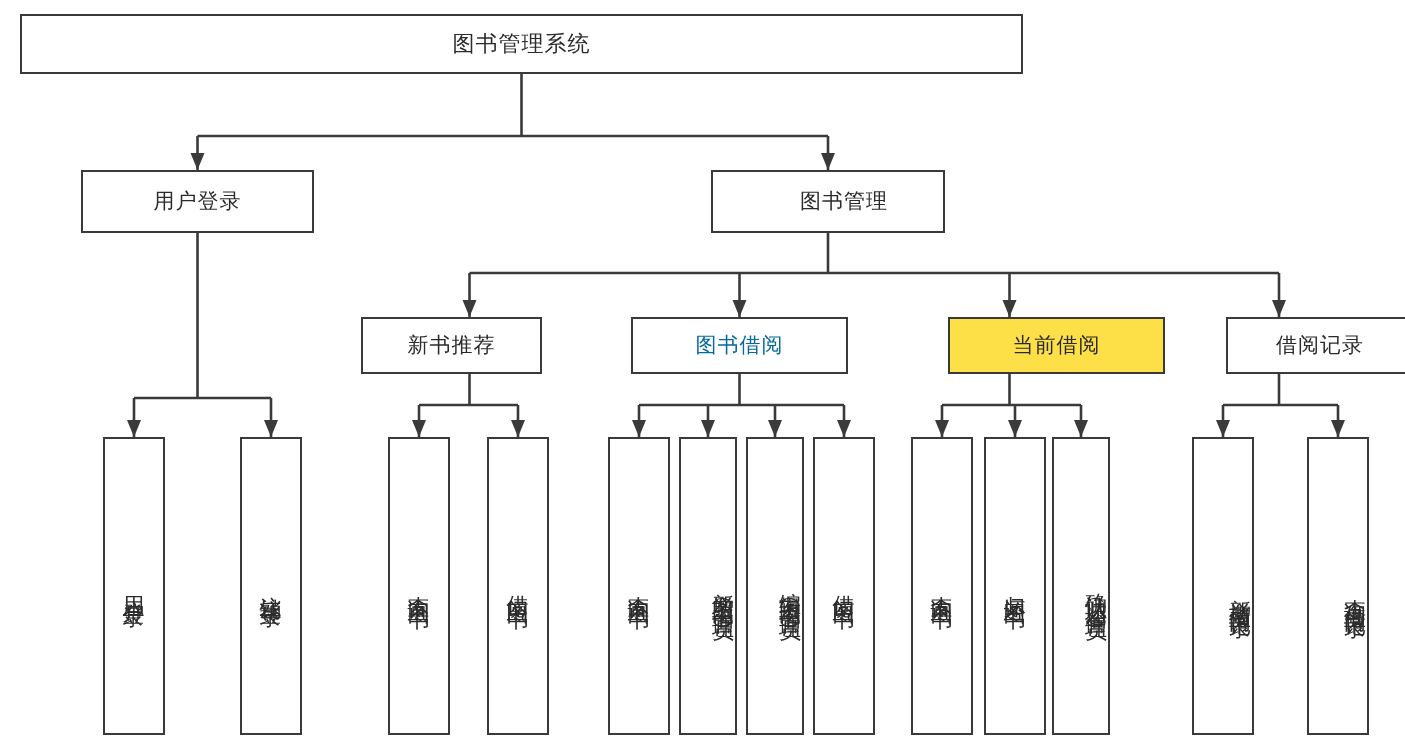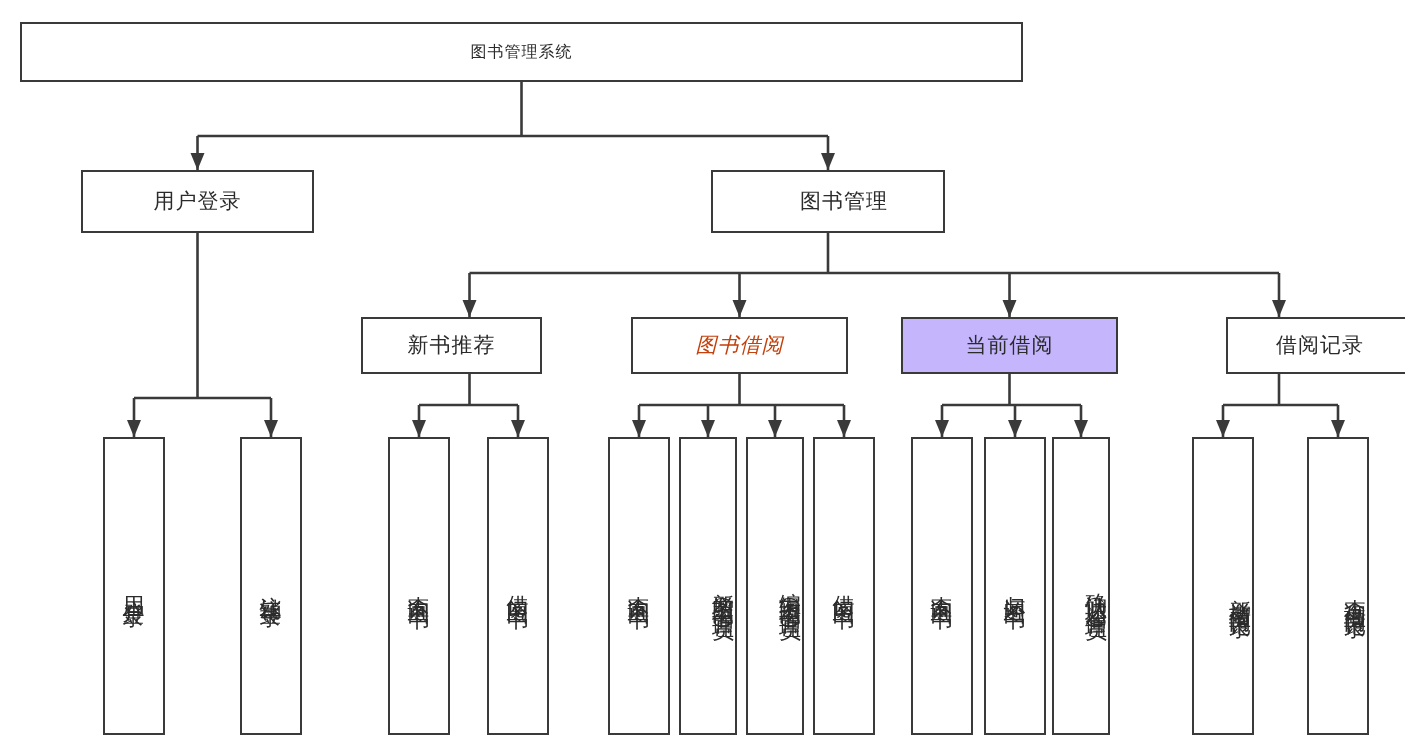--- a/index.html
+++ b/index.html
@@ -34,22 +34,21 @@
     display: flex;
     align-items: center;
     justify-content: center;
     text-align: center;
     font-size: 21px;
     line-height: 1.25;
     letter-spacing: 1px;
     z-index: 2;
   }
   .node.root {
-    font-size: 16px;
-    margin-top: 8px;
+    font-size: 22px;
   }
   .node.vertical {
     writing-mode: vertical-rl;
     text-orientation: upright;
     align-items: flex-start;
     justify-content: center;
     padding-top: 14px;
     font-size: 22px;
     letter-spacing: 4px;
     line-height: 1.05;
@@ -131,24 +130,24 @@
       </div>
       <div class="node" style="left: 81px; top: 170px; width: 233px; height: 63px; border-color: rgb(58, 58, 58); background: rgb(255, 255, 255); color: rgb(43, 43, 43);">
         <span>用户登录</span>
       </div>
       <div class="node" style="left: 711px; top: 170px; width: 234px; height: 63px; border-color: rgb(58, 58, 58); background: rgb(255, 255, 255); color: rgb(43, 43, 43); padding-left: 32px;">
         <span>图书管理</span>
       </div>
       <div class="node" style="left: 361px; top: 317px; width: 181px; height: 57px; border-color: rgb(58, 58, 58); background: rgb(255, 255, 255); color: rgb(43, 43, 43);">
         <span>新书推荐</span>
       </div>
-      <div class="node" style="left: 631px; top: 317px; width: 217px; height: 57px; border-color: rgb(58, 58, 58); background: rgb(255, 255, 255); color: #c2410c; font-style: italic;">
+      <div class="node" style="left: 631px; top: 317px; width: 217px; height: 57px; border-color: rgb(58, 58, 58); background: rgb(255, 255, 255); color: #0369a1;">
         <span>图书借阅</span>
       </div>
-      <div class="node" style="left: 901px; top: 317px; width: 217px; height: 57px; border-color: rgb(58, 58, 58); background: #c4b5fd; color: rgb(43, 43, 43);">
+      <div class="node" style="left: 948px; top: 317px; width: 217px; height: 57px; border-color: rgb(58, 58, 58); background: #fde047; color: rgb(43, 43, 43);">
         <span>当前借阅</span>
       </div>
       <div class="node" style="left: 1226px; top: 317px; width: 188px; height: 57px; border-color: rgb(58, 58, 58); background: rgb(255, 255, 255); color: rgb(43, 43, 43);">
         <span>借阅记录</span>
       </div>
       <div class="node vertical vcenter" style="left: 103px; top: 437px; width: 62px; height: 298px; border-color: rgb(58, 58, 58); background: rgb(255, 255, 255); color: rgb(43, 43, 43);">
         <span>用户登录</span>
       </div>
       <div class="node vertical vcenter" style="left: 240px; top: 437px; width: 62px; height: 298px; border-color: rgb(58, 58, 58); background: rgb(255, 255, 255); color: rgb(43, 43, 43);">
         <span>注销登录</span>

